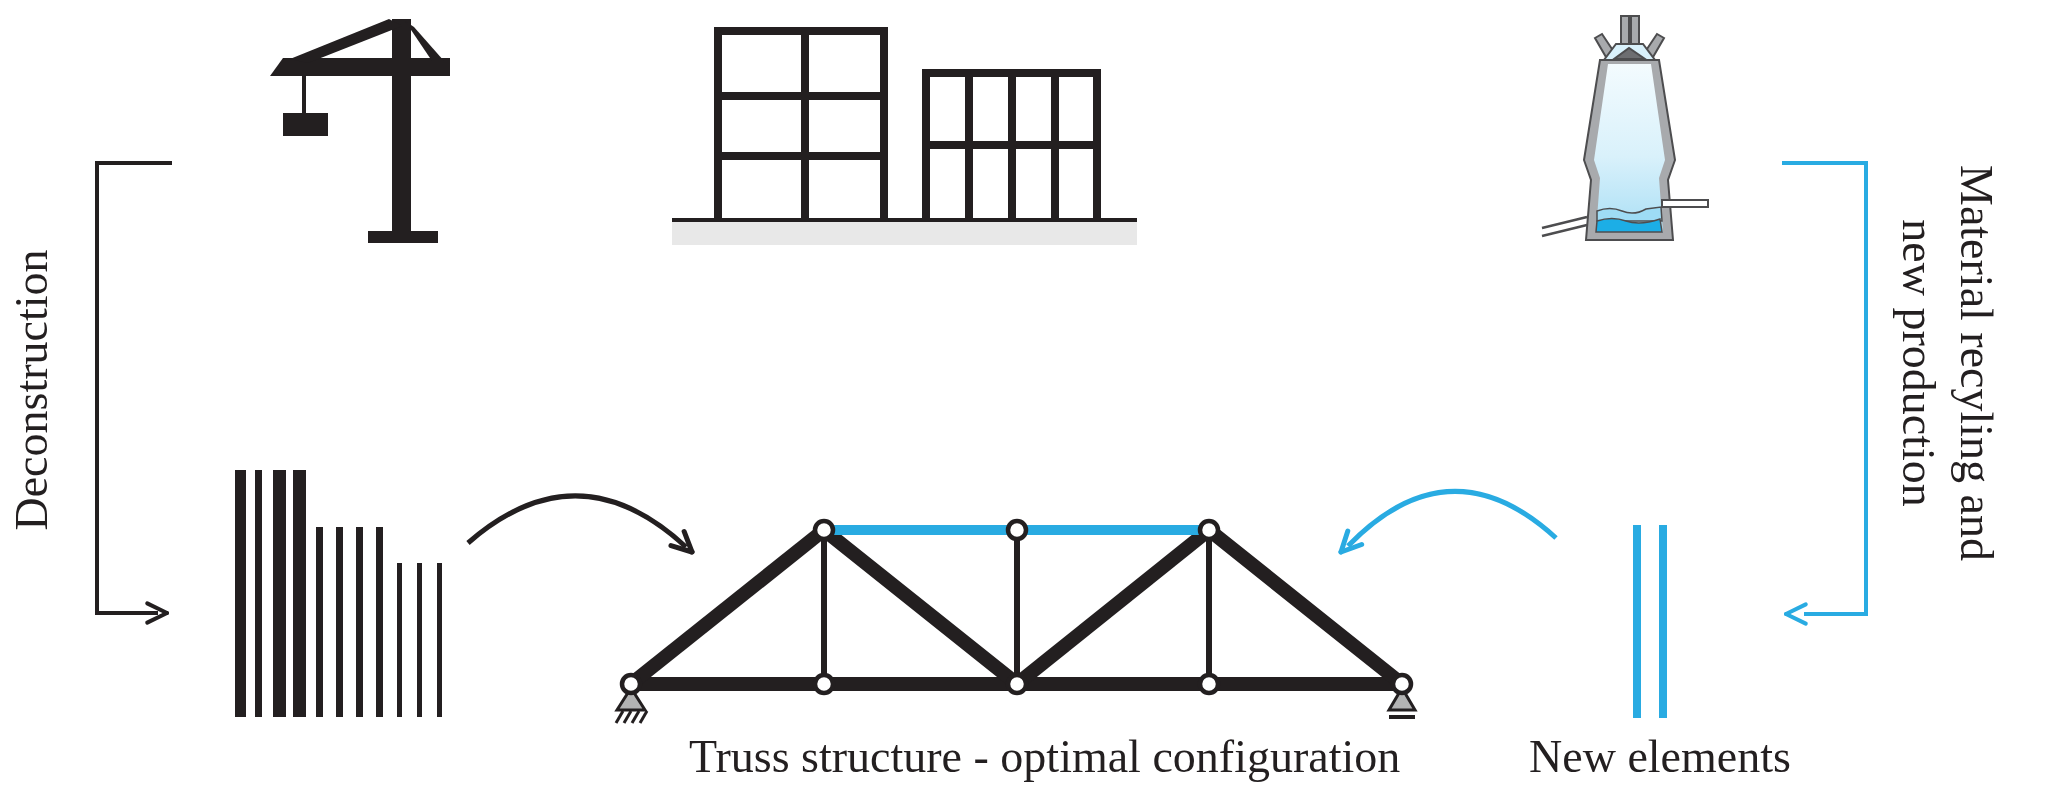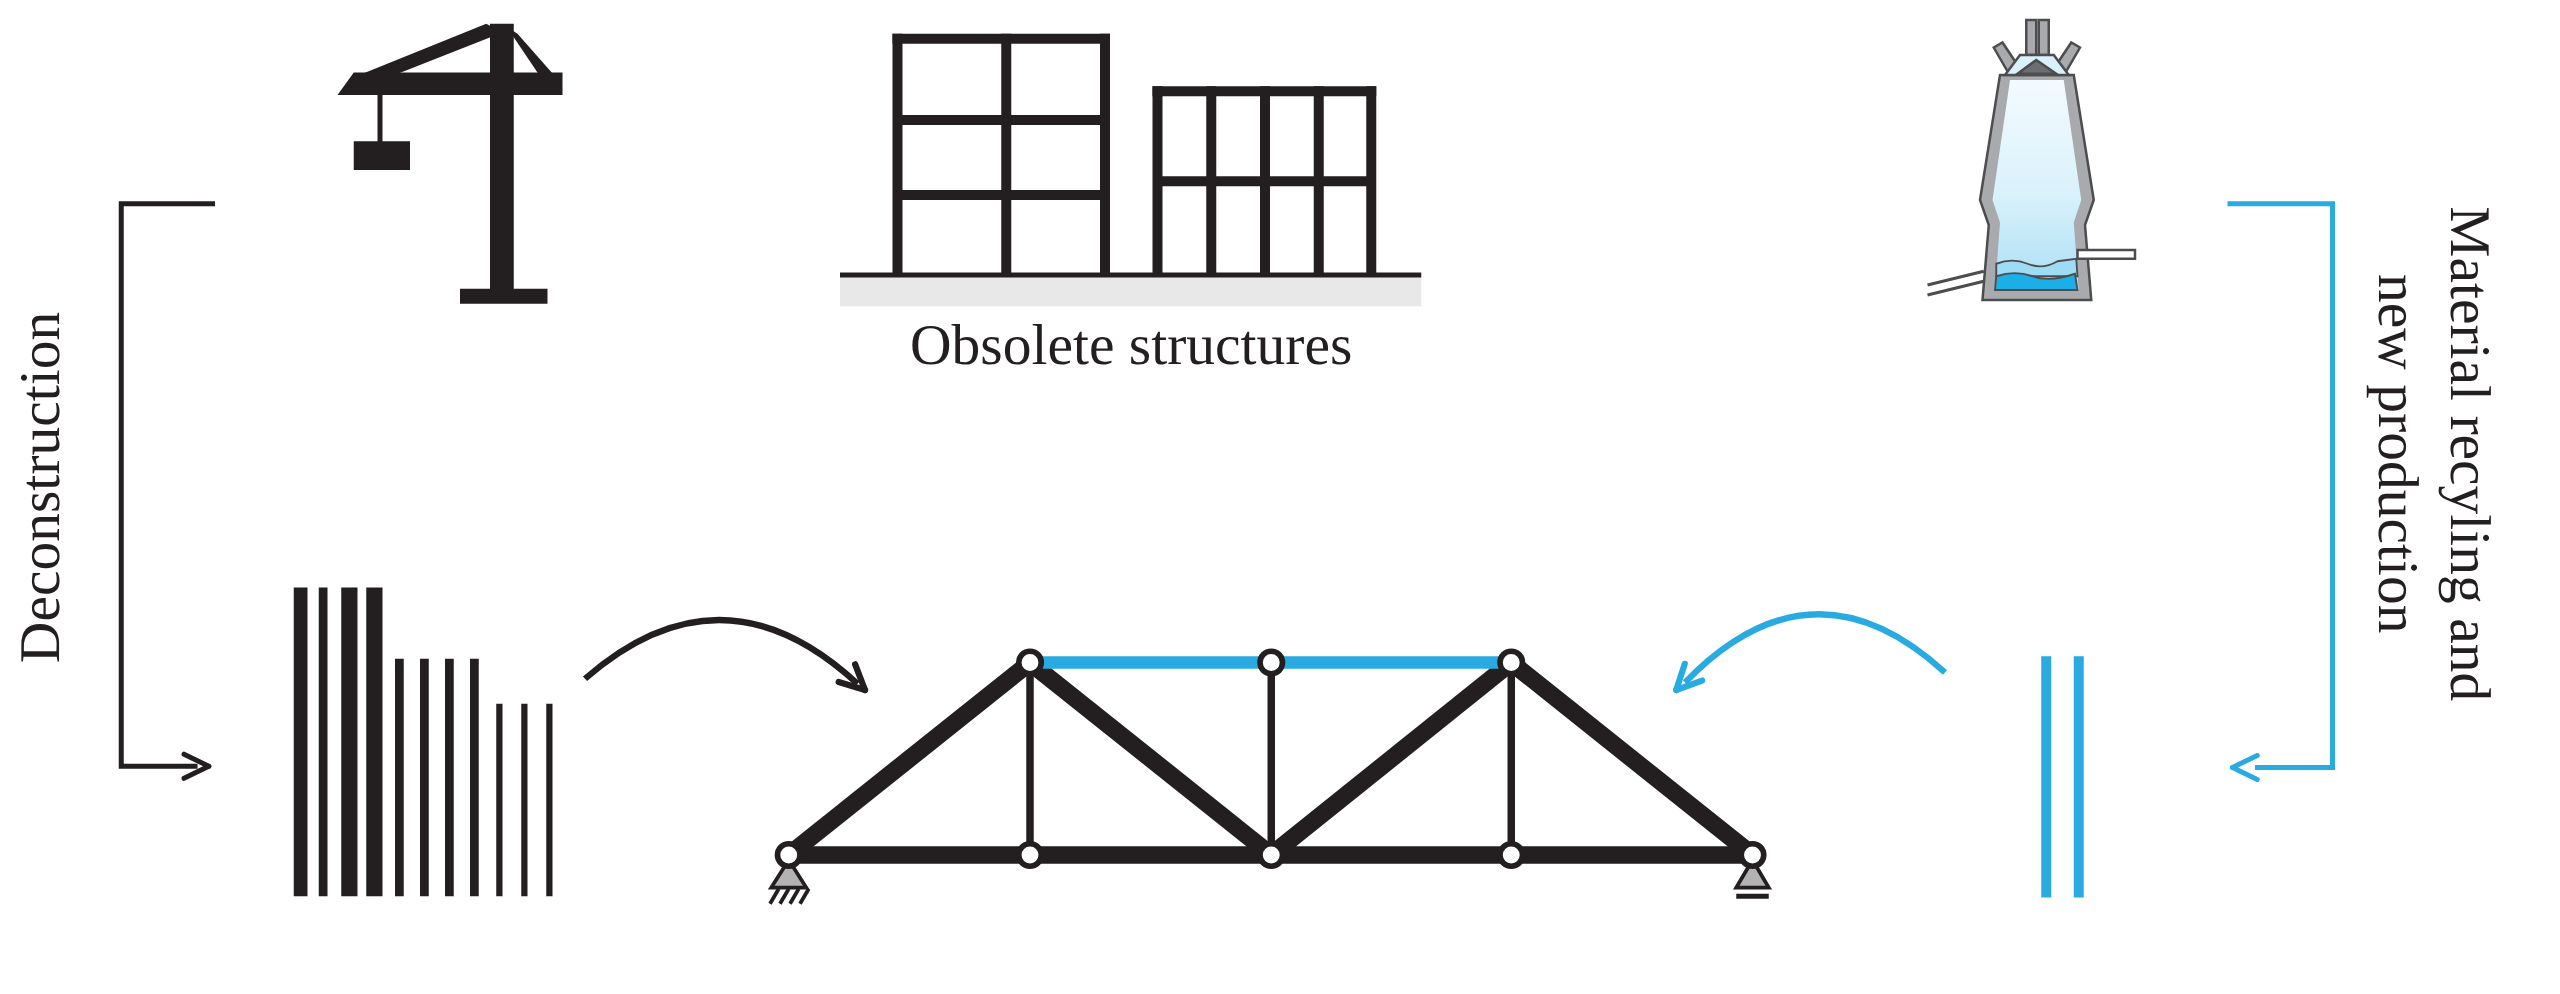--- a/index.html
+++ b/index.html
@@ -134,22 +134,23 @@
       <circle cx="1017" cy="684" r="9" fill="#ffffff" stroke="#231f20" stroke-width="4.5"></circle>
       <circle cx="1209" cy="684" r="9" fill="#ffffff" stroke="#231f20" stroke-width="4.5"></circle>
       <circle cx="1402" cy="684" r="9" fill="#ffffff" stroke="#231f20" stroke-width="4.5"></circle>
       <circle cx="824" cy="530" r="9" fill="#ffffff" stroke="#231f20" stroke-width="4.5"></circle>
       <circle cx="1017" cy="530" r="9" fill="#ffffff" stroke="#231f20" stroke-width="4.5"></circle>
       <circle cx="1209" cy="530" r="9" fill="#ffffff" stroke="#231f20" stroke-width="4.5"></circle>
     </svg>
 
   <div class="label label-rot-ccw" style="left:-218px;top:361px;width:500px;">Deconstruction</div>
 
-  <div class="label" style="left:655px;top:247px;width:500px;">Obsolete structures</div>
 
   <div class="label label-rot-cw" style="left:1697px;top:305px;width:500px;height:116px;">
     <div>Material recyling and</div>
     <div>new production</div>
   </div>
 
 
+  <div class="label" style="left:689px;top:728px;width:600px;">Truss structure - optimal configuration</div>
 
+  <div class="label" style="left:1410px;top:728px;width:500px;">New elements</div>
 </div>
 
 </body></html>

